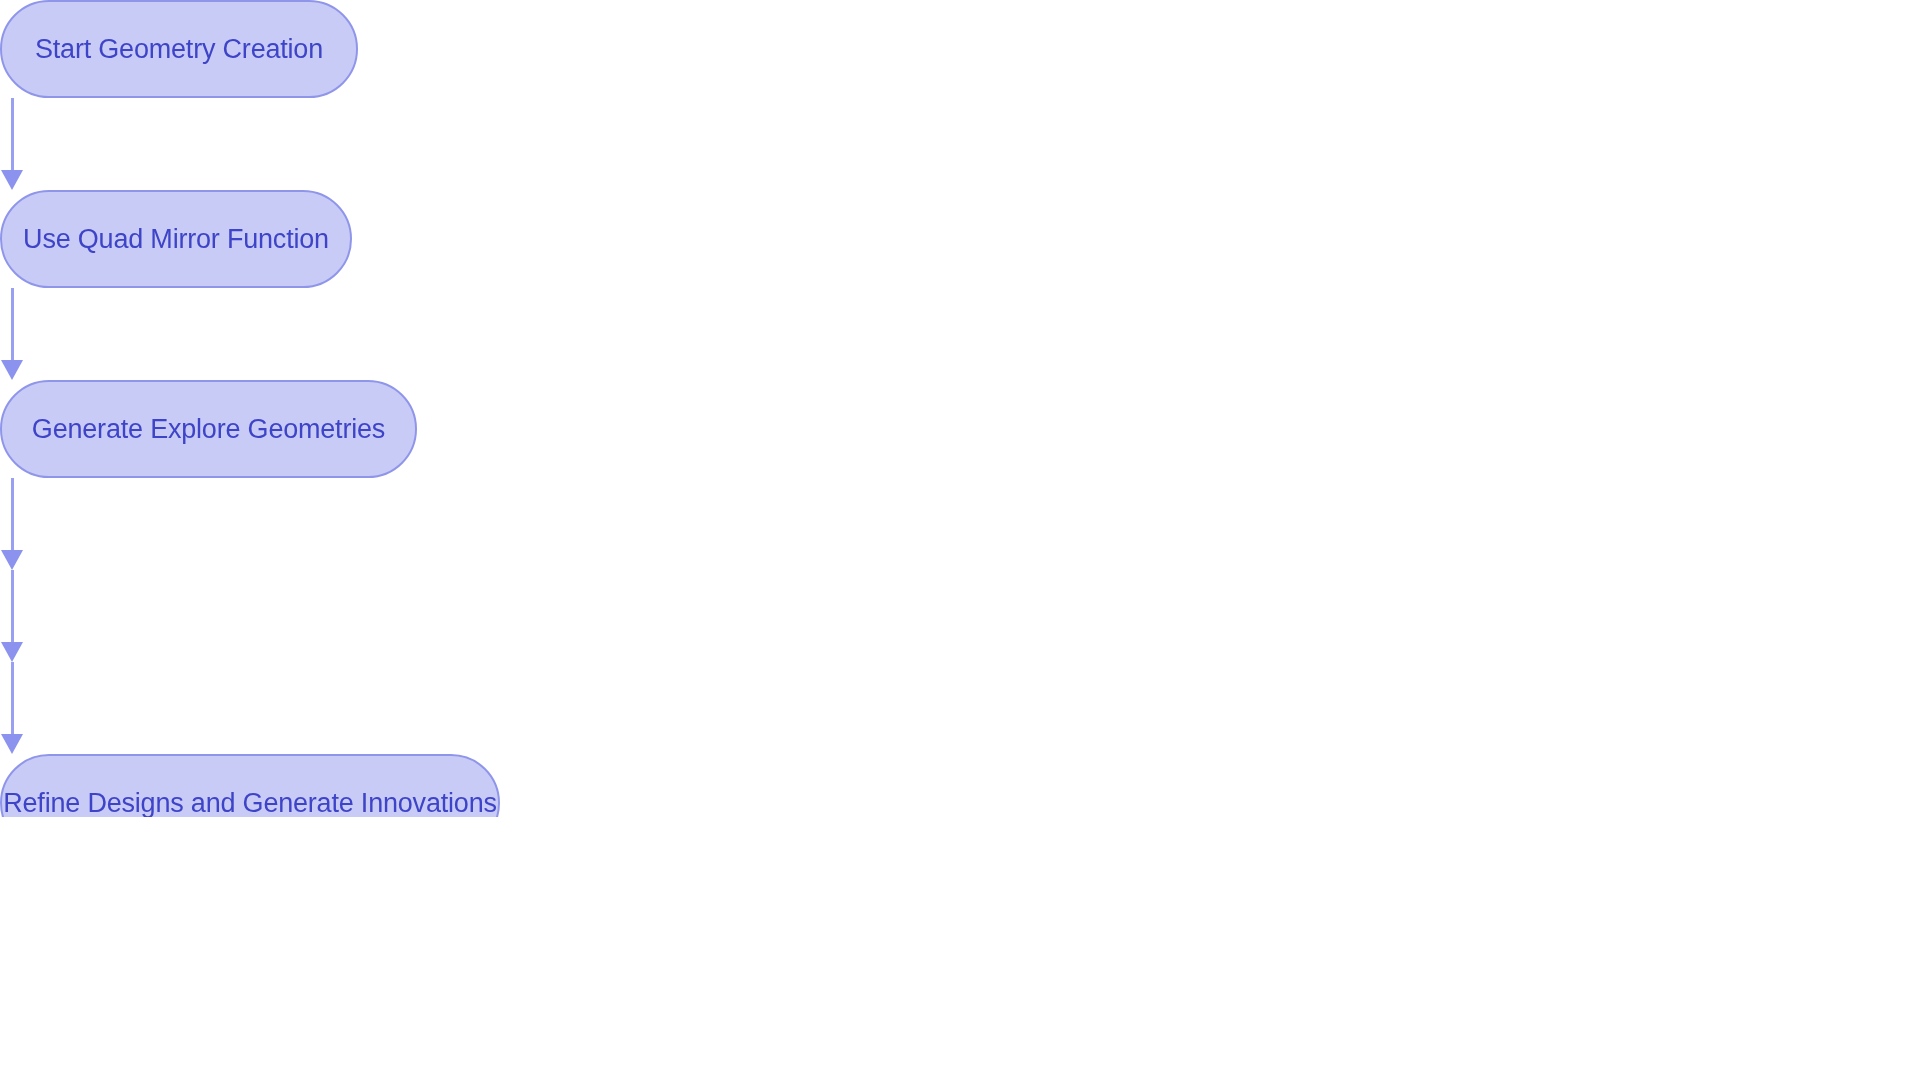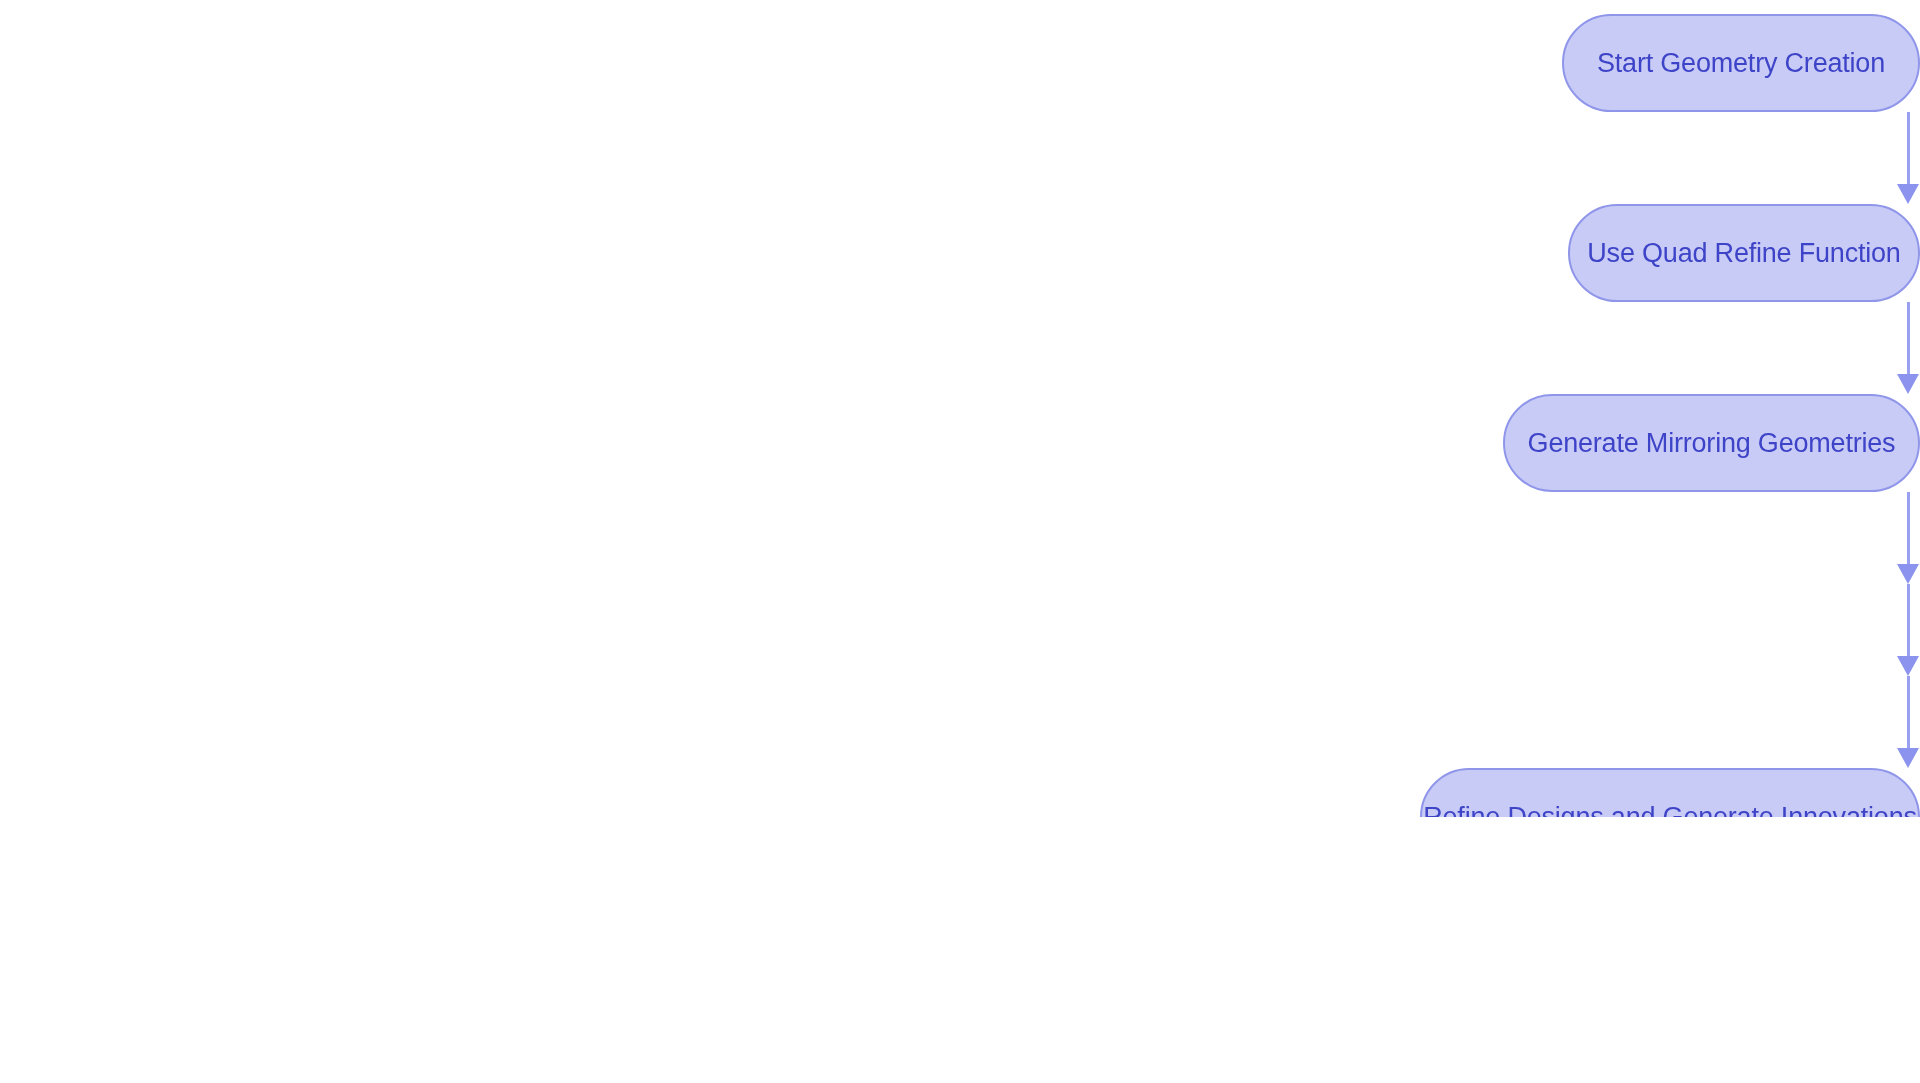--- a/index.html
+++ b/index.html
@@ -6,24 +6,23 @@
     margin: 0;
     padding: 0;
     background: #ffffff;
     font-family: "Liberation Sans", sans-serif;
   }
   .canvas {
     position: relative;
     width: 1920px;
     height: 817px;
     box-sizing: border-box;
-    padding-top: 14px;
     display: flex;
     flex-direction: column;
-    align-items: flex-end;
+    align-items: flex-start;
     background: #ffffff;
     overflow: hidden;
   }
   .node {
     flex: 0 0 auto;
     height: 98px;
     box-sizing: border-box;
     border-radius: 49px;
     background: #c9cbf7;
     border: 2px solid #8f96ea;
@@ -72,30 +71,30 @@
   <div class="node n1">
     <span>Start Geometry Creation</span>
   </div>
 
   <div class="connector">
     <div class="line"></div>
     <div class="head"></div>
   </div>
 
   <div class="node n2">
-    <span>Use Quad Refine Function</span>
+    <span>Use Quad Mirror Function</span>
   </div>
 
   <div class="connector">
     <div class="line"></div>
     <div class="head"></div>
   </div>
 
   <div class="node n3">
-    <span>Generate Mirroring Geometries</span>
+    <span>Generate Explore Geometries</span>
   </div>
 
   <div class="connector">
     <div class="line"></div>
     <div class="head"></div>
   </div>
 
 
   <div class="connector">
     <div class="line"></div>

